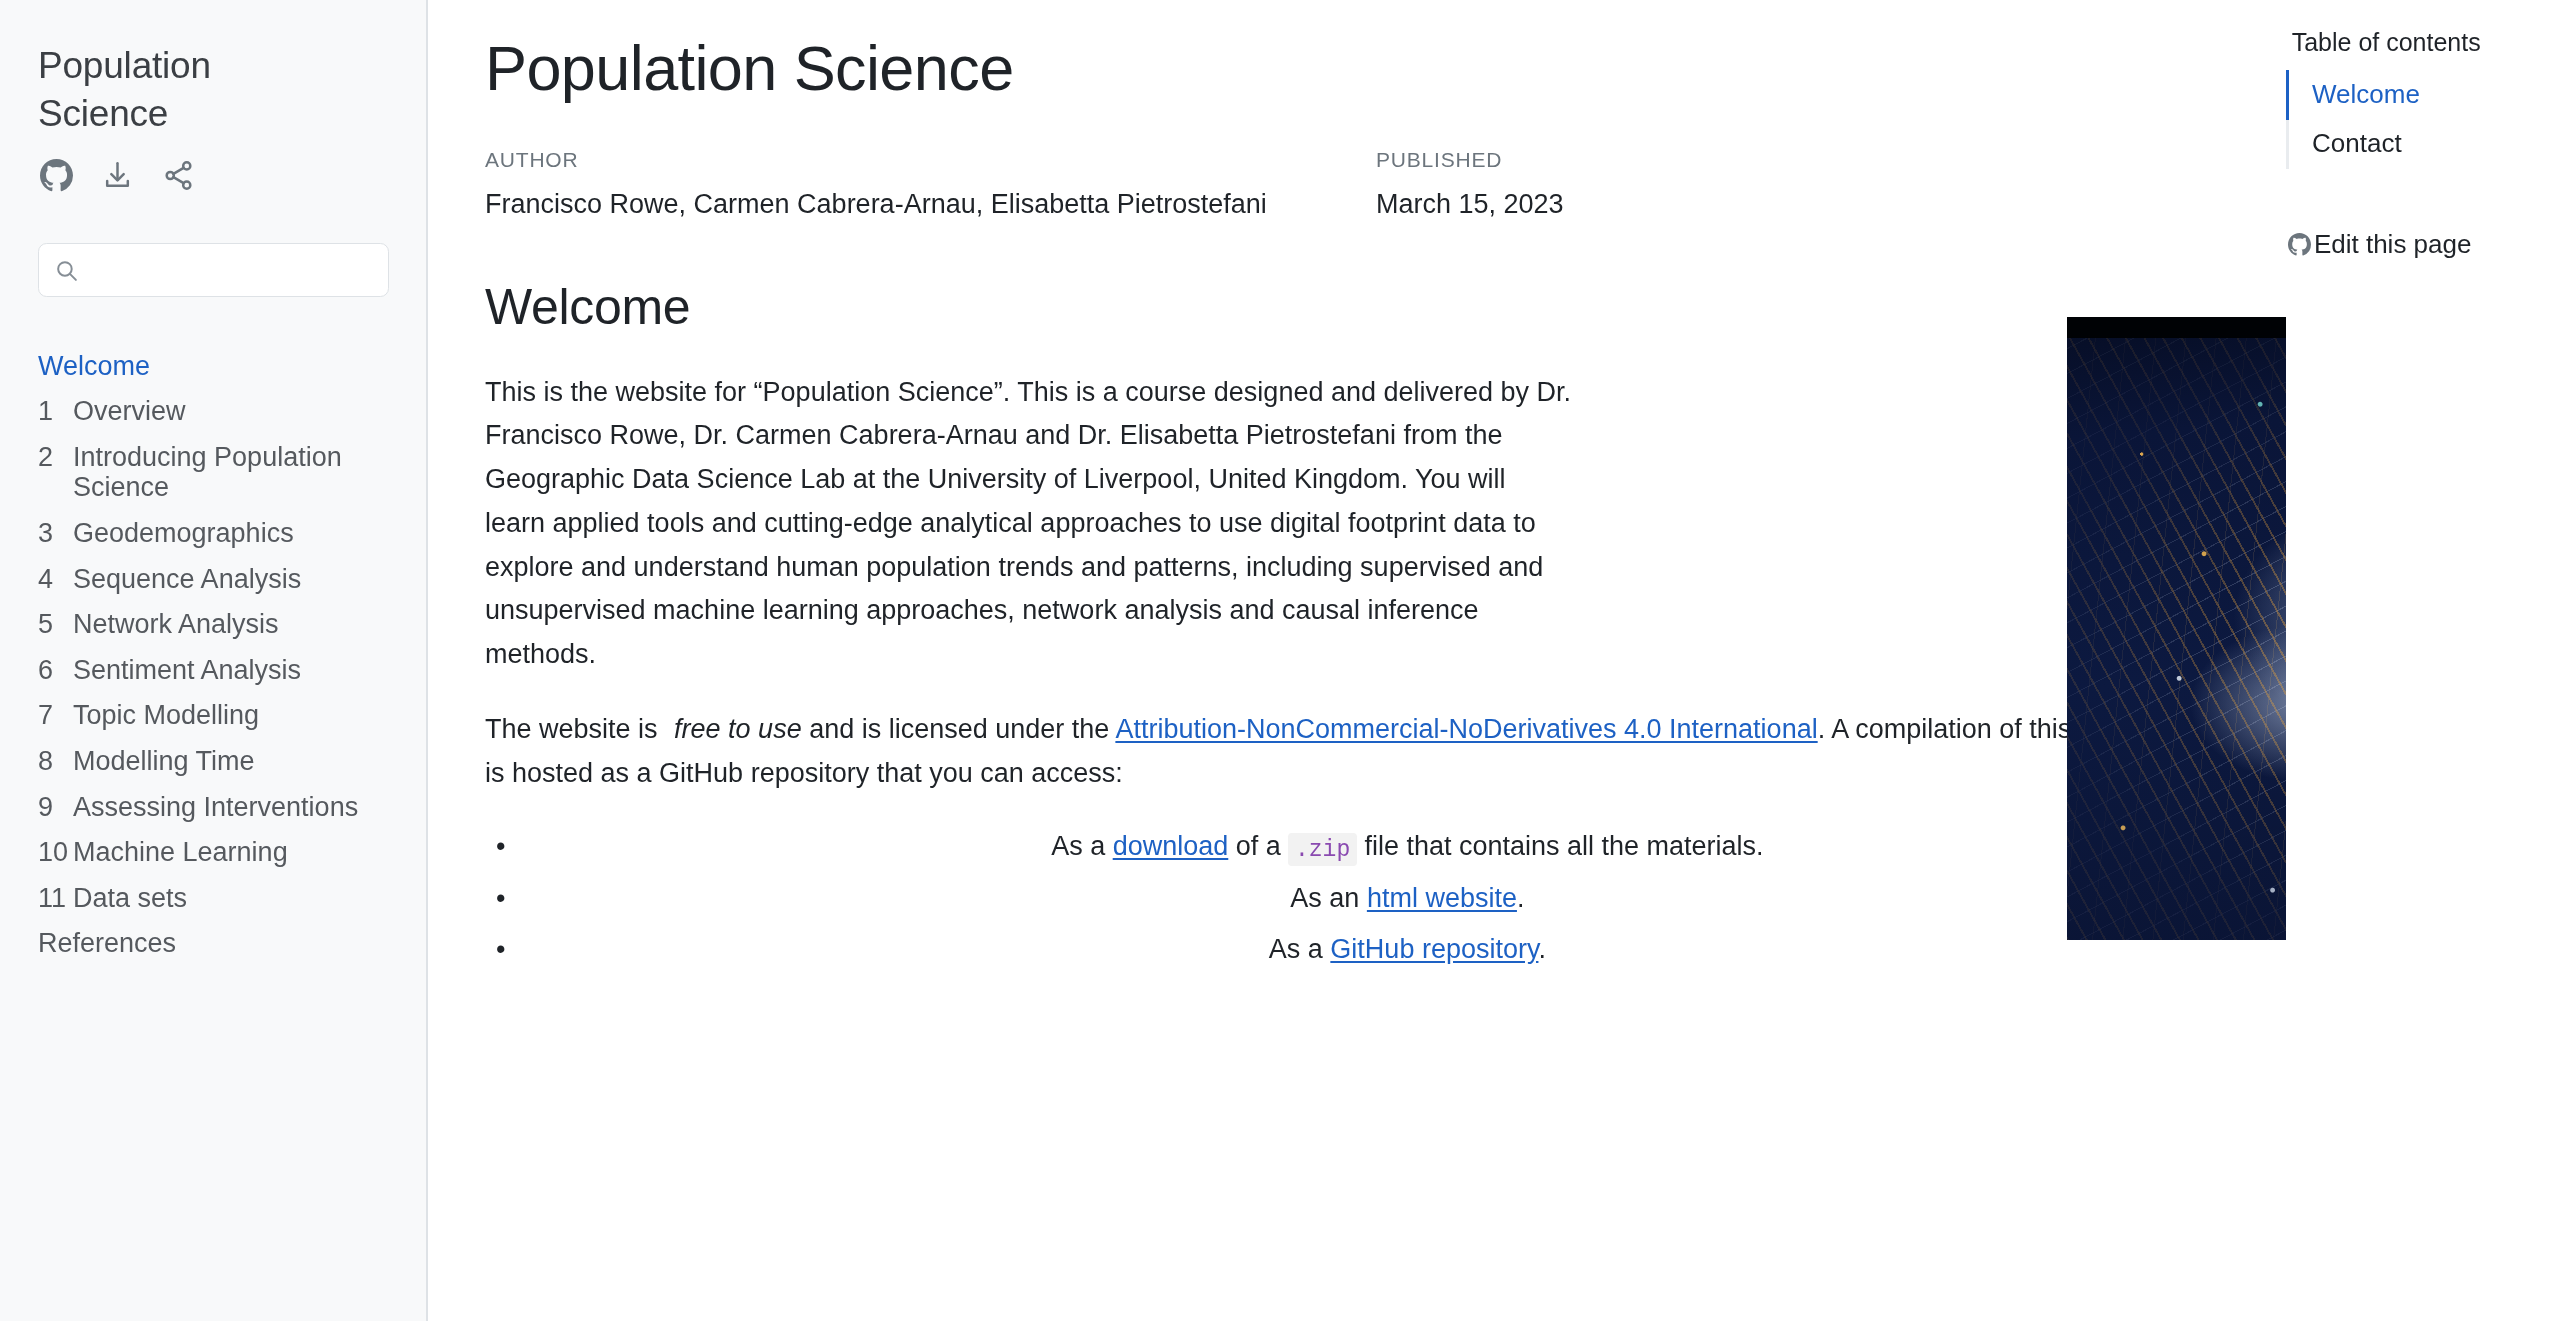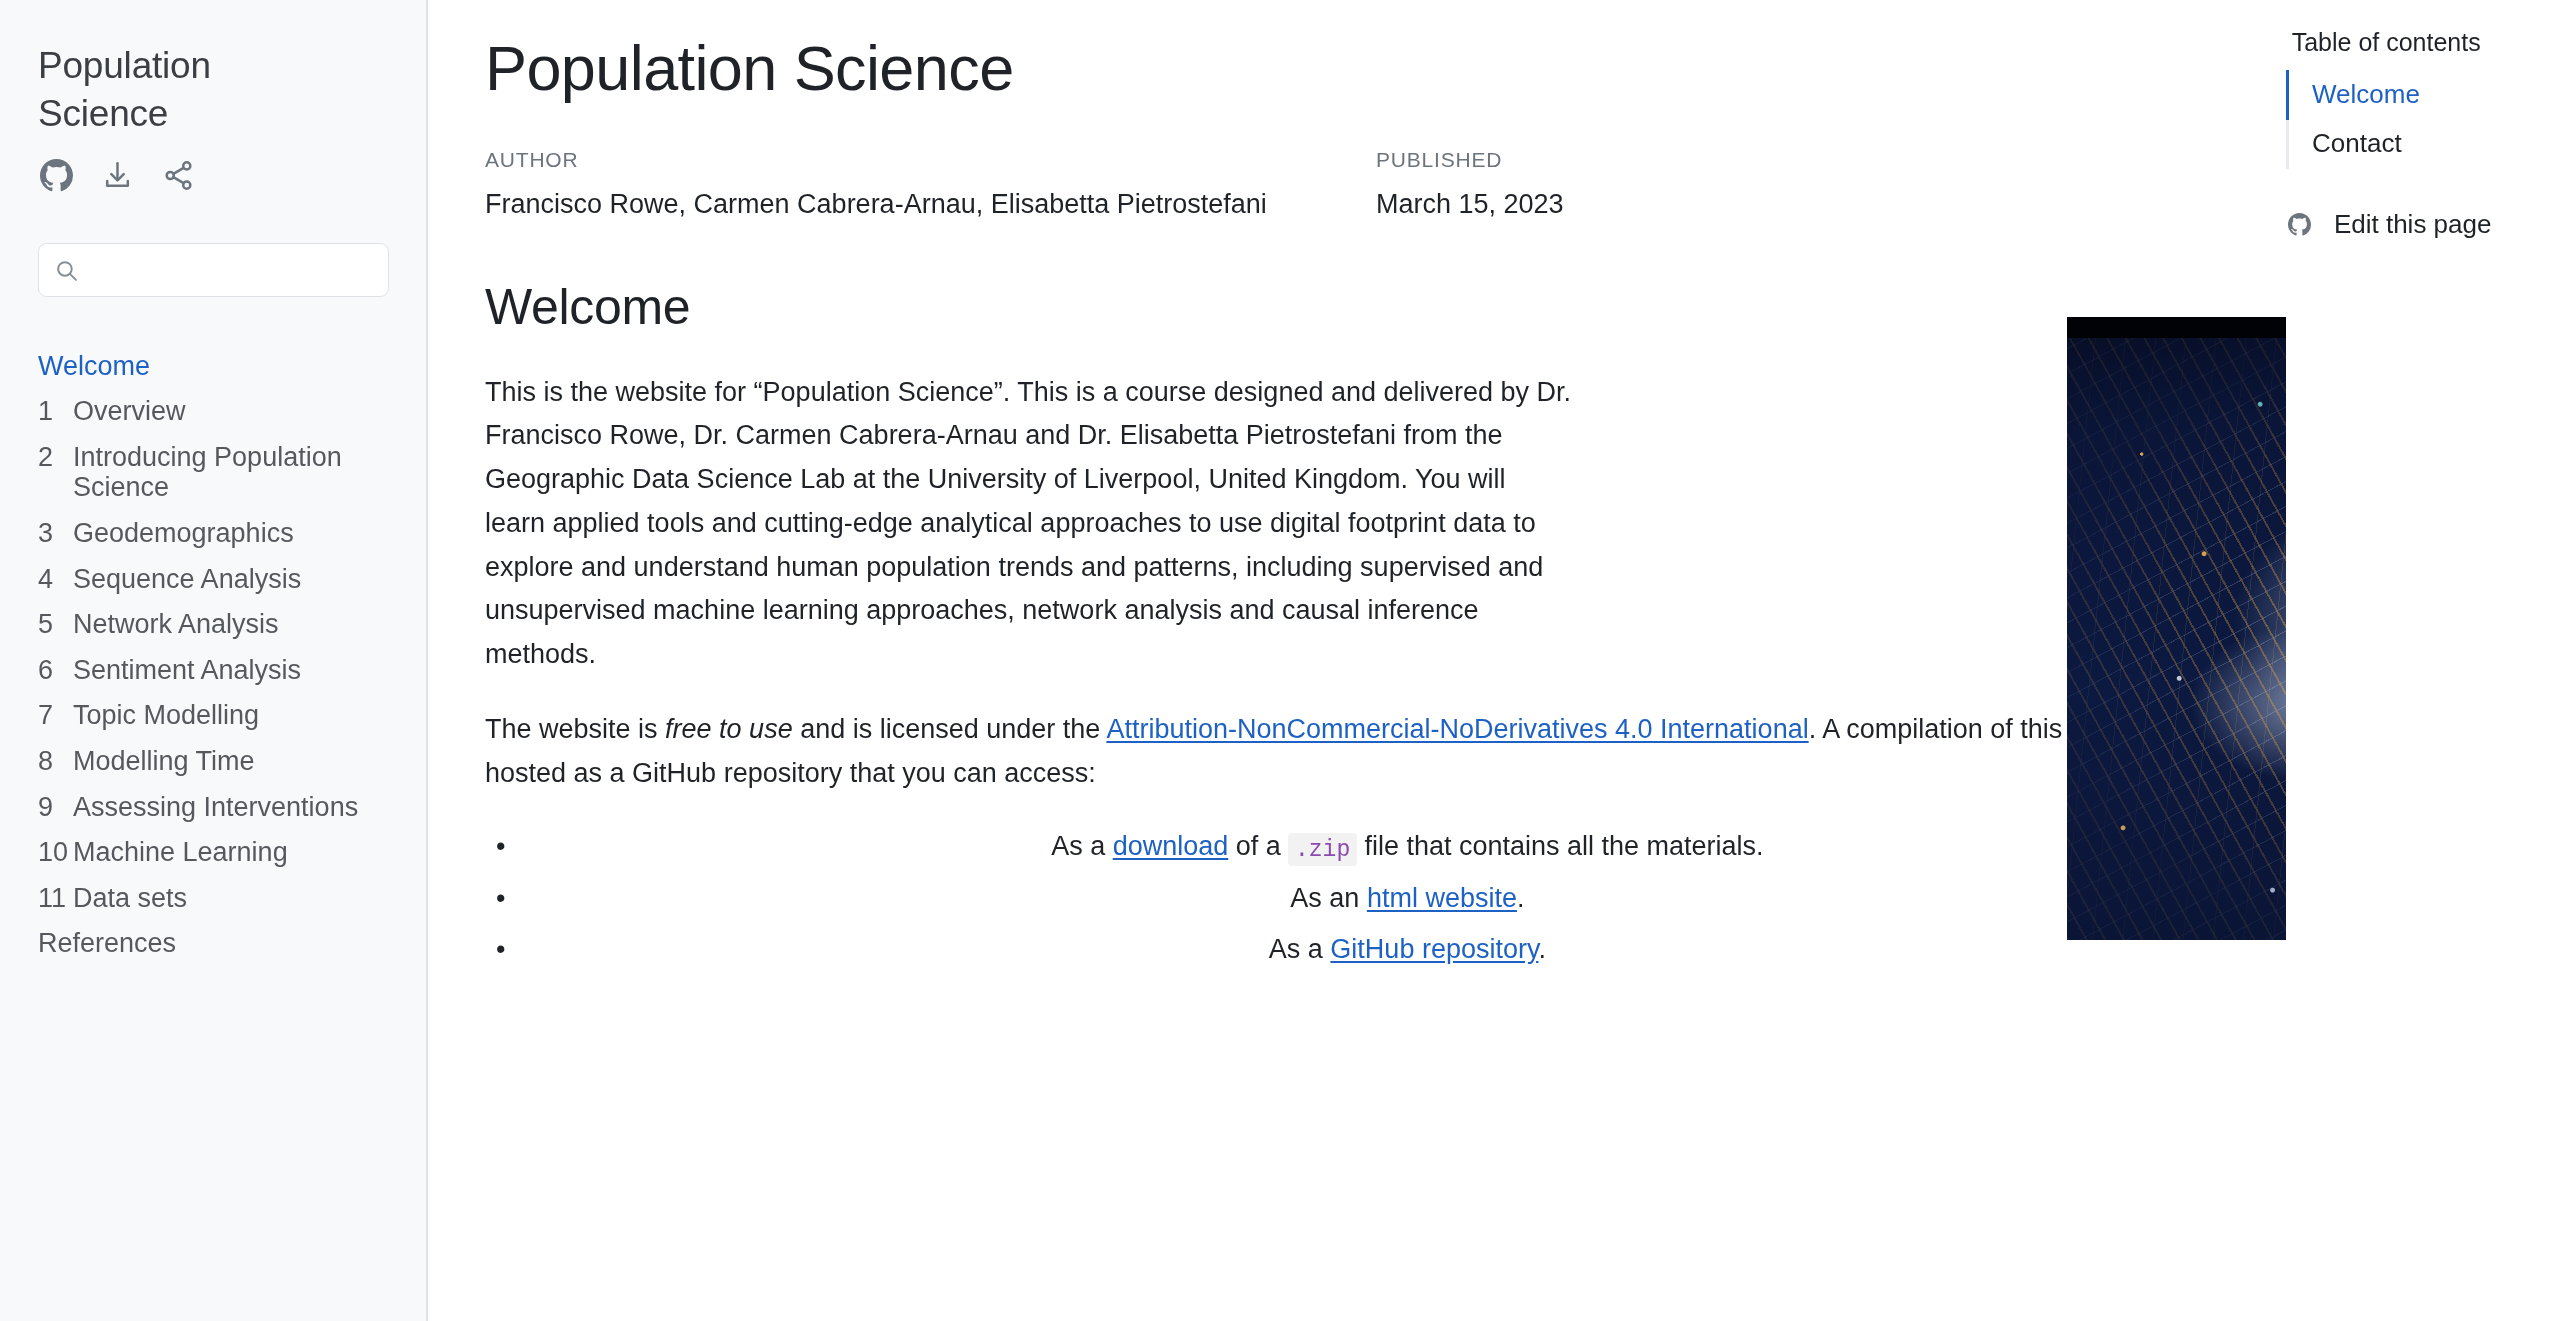--- a/index.html
+++ b/index.html
@@ -160,21 +160,21 @@
     letter-spacing: -0.3px;
   }
   .para {
     font-size: 27px;
     line-height: 1.62;
     color: #1f2328;
     margin: 0 0 31px 0;
     max-width: 1087px;
   }
   .para.wide { max-width: 1752px; }
-  .para em { font-style: italic; }
+  .para em { font-style: italic; margin-left: 9px; }
   a.link {
     color: #1d61c4;
     text-decoration: underline;
     text-underline-offset: 2.9px;
   }
   .bullets {
     margin: 19px 0 0 0;
     padding-left: 40px;
     list-style: none;
     text-align: center;
@@ -278,22 +278,22 @@
     color: #1f2328;
     cursor: pointer;
   }
   .toc-list li.active {
     color: #1d61c4;
     border-left-color: #1d61c4;
   }
   .toc-edit {
     display: flex;
     align-items: center;
-    gap: 23px;
-    margin-top: 40px;
+    gap: 3px;
+    margin-top: 60px;
     font-size: 26px;
     color: #1f2328;
     cursor: pointer;
     padding-left: 1.9px;
   }
   .toc-edit svg { color: #6c757d; flex: 0 0 auto; }
 </style>
 </head>
 <body>
 

